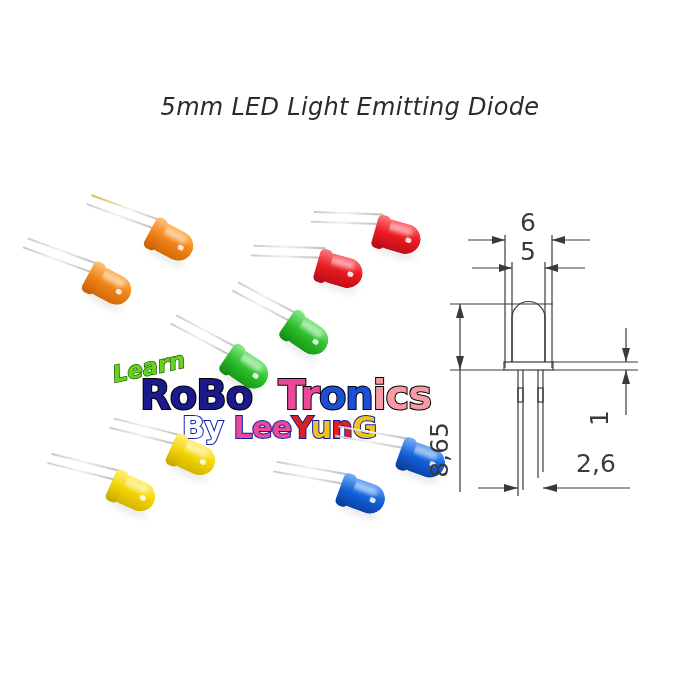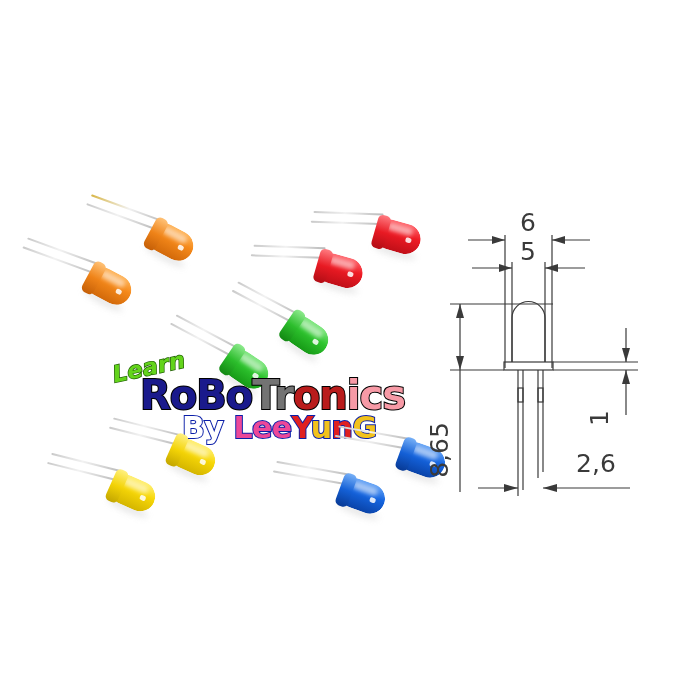--- a/index.html
+++ b/index.html
@@ -82,20 +82,21 @@
     letter-spacing:.2px;color:#ffffff;
     -webkit-text-stroke:1.7px #1a1ae6;paint-order:stroke fill;
   }
 </style>
 </head>
 <body>
 
 <div id="stage">
 
   <div class="title-block">
+    <span class="ln">5mm LED Light Emitting Diode</span>
   </div>
 
   <div class="led-group" style="left:40px;top:196px;width:200px;height:120px;">
     <div class="led" style="left:56px;top:66px;transform:rotate(28deg);">
       <div class="lead" style="left:-72px;top:5px;width:76px;height:2px;transform:rotate(-8deg);"></div>
       <div class="lead" style="left:-72px;top:15px;width:76px;height:2px;transform:rotate(-8deg);"></div>
       <div class="shadow"></div>
       <div class="body">
         <div class="dome" style="background:linear-gradient(180deg,#ffb152,#f5891a 40%,#d2690a);"></div>
         <div class="gloss"></div>
@@ -162,21 +163,21 @@
         <div class="gloss"></div>
         <div class="spec"></div>
       </div>
       <div class="flange" style="background:linear-gradient(180deg,#8dea8d,#2cbd2c 50%,#138813);"></div>
     </div>
   </div>
 
   <div class="watermark">
     <div class="wm-learn">Learn</div>
     <div class="wm-main">
-      <span style="color:#1a1a8c;">RoBo</span><span style="color:#737373;">Tr</span><span style="color:#b91c1c;">on</span><span style="color:#f79aa6;">ics</span>
+      <span style="color:#1a1a8c;">RoBo</span><span style="color:#ec4899;margin-left:26px;">Tr</span><span style="color:#1d4ed8;">on</span><span style="color:#f79aa6;">ics</span>
     </div>
     <div class="wm-sub">
       <span style="color:#ffffff;">By </span><span style="color:#ec4899;">Lee</span><span style="color:#e02020;">Y</span><span style="color:#f2c21c;">u</span><span style="color:#e02020;">n</span><span style="color:#f2c21c;">G</span>
     </div>
   </div>
 
   <div class="led-group" style="left:64px;top:418px;width:190px;height:110px;">
     <div class="led" style="left:54px;top:52px;transform:rotate(24deg);">
       <div class="lead" style="left:-68px;top:5px;width:72px;height:2px;transform:rotate(-10deg);"></div>
       <div class="lead" style="left:-68px;top:15px;width:72px;height:2px;transform:rotate(-10deg);"></div>

